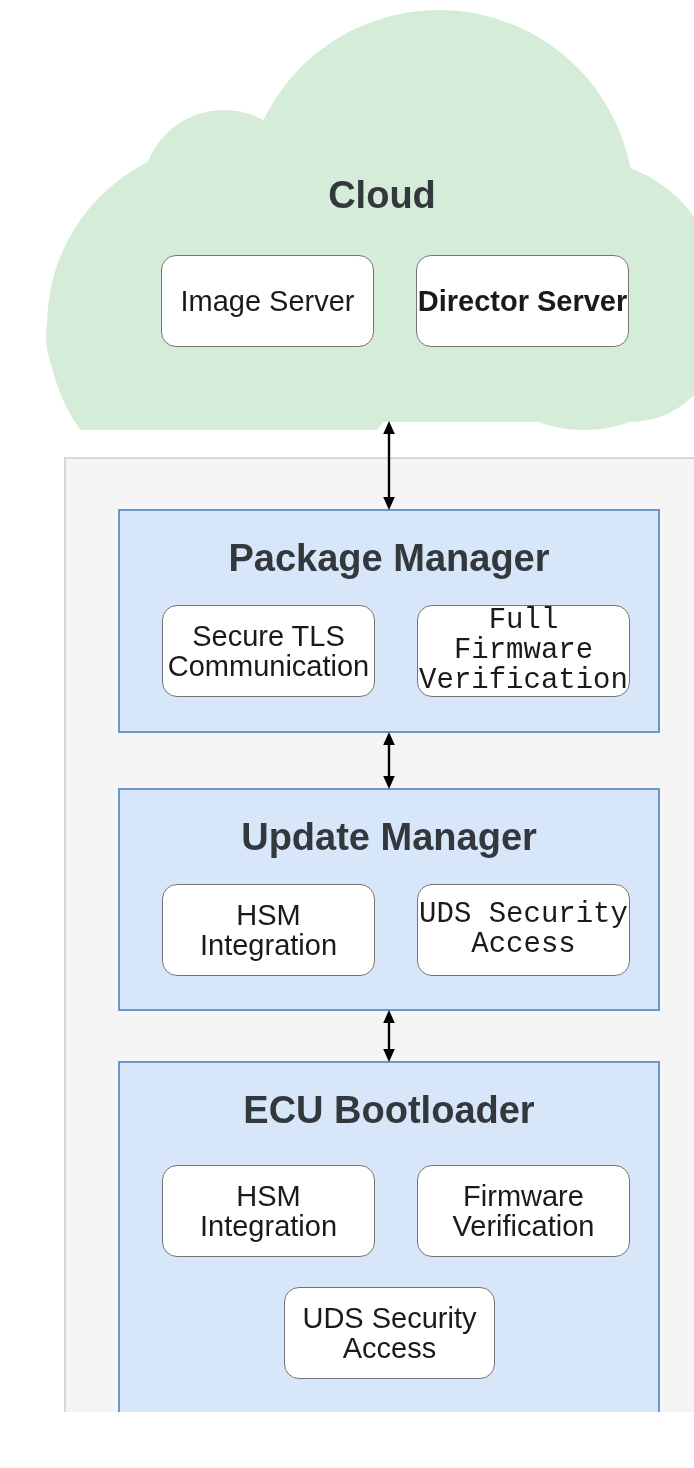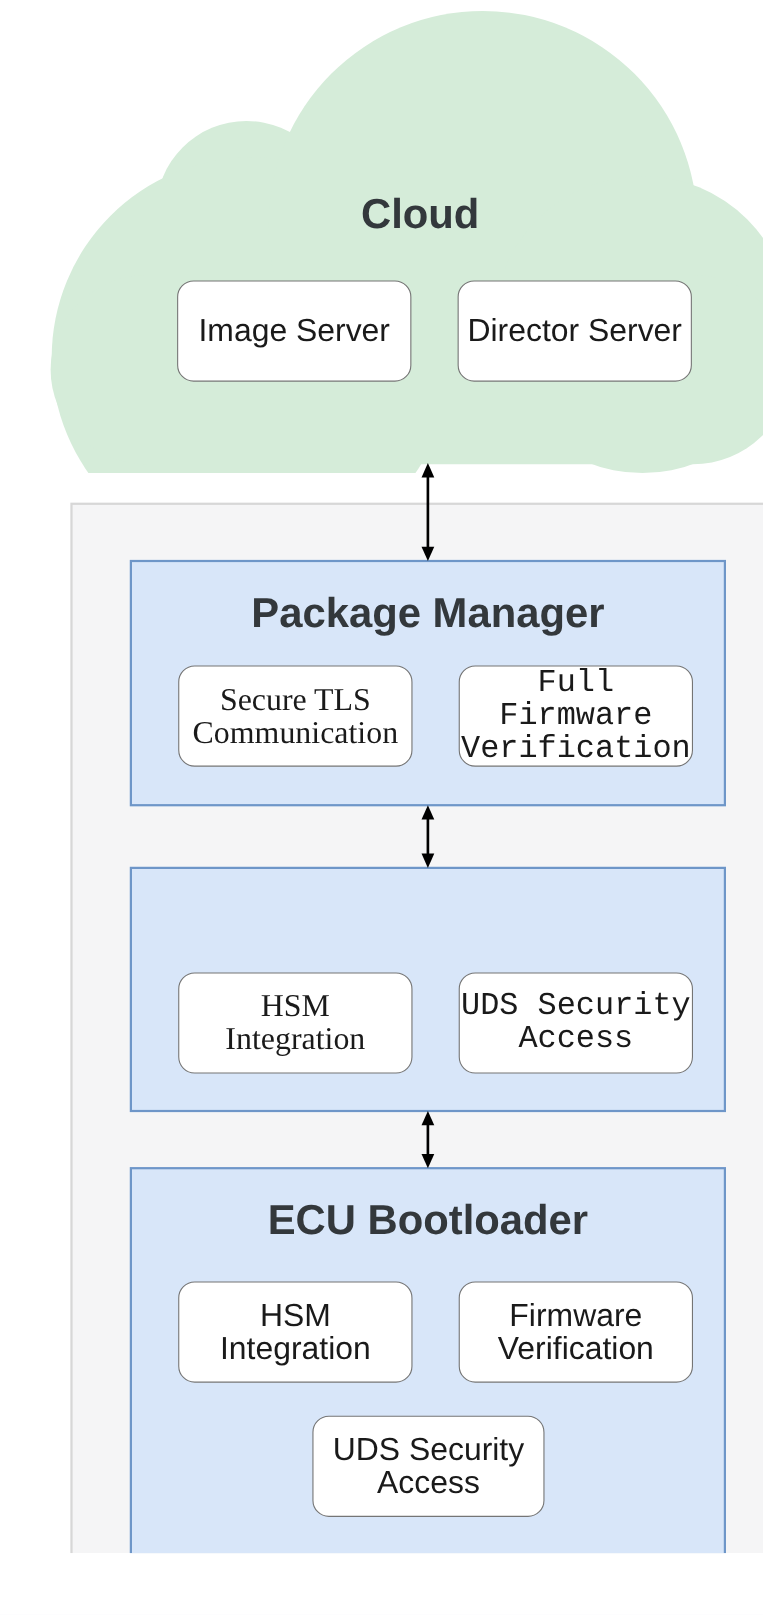--- a/index.html
+++ b/index.html
@@ -40,27 +40,27 @@
     display:flex; align-items:center; justify-content:center;
     text-align:center; font-size:29px; line-height:30px;
     color:var(--node-text-color,#1a1a1a);
     white-space:pre-line;
   }
   .arrow { position:absolute; z-index:3; }
   .arrow line { stroke:var(--arrow-color,#000); stroke-width:2.4; }
   .arrow polygon { fill:var(--arrow-color,#000); }
   
   .n-image    { left:127px; top:255px; width:213px; height:92px; }
-  .n-director { left:382px; top:255px; width:213px; height:92px; }
+  .n-director { left:382px; top:255px; width:213px; height:92px;font-weight:bold; }
   
   .s-package { top:509px;  height:224px; }
   .s-update  { top:788px;  height:223px; }
   .s-ecu     { top:1061px; height:353px;text-decoration:underline; }
   
-  .sn-left   { left:42px;  top:94px;  width:213px; height:92px;font-family:Liberation Serif, serif; }
+  .sn-left   { left:42px;  top:94px;  width:213px; height:92px; }
   .sn-right  { left:297px; top:94px;  width:213px; height:92px;font-family:Liberation Mono, monospace; }
   .sn-left2  { left:42px;  top:102px; width:213px; height:92px; }
   .sn-right2 { left:297px; top:102px; width:213px; height:92px;text-align:center; }
   .sn-center { left:164px; top:224px; width:211px; height:92px; }
 </style>
 </head>
 <body>
 
 <div class="canvas">
 
@@ -107,20 +107,21 @@
       <span>Secure TLS
 Communication</span>
     </div>
     <div class="node sn-right">
       <span>Full Firmware
 Verification</span>
     </div>
   </div>
 
   <div class="section s-update">
+    <div class="section-title">Update Manager</div>
     <div class="node sn-left">
       <span>HSM
 Integration</span>
     </div>
     <div class="node sn-right">
       <span>UDS Security
 Access</span>
     </div>
   </div>
 

